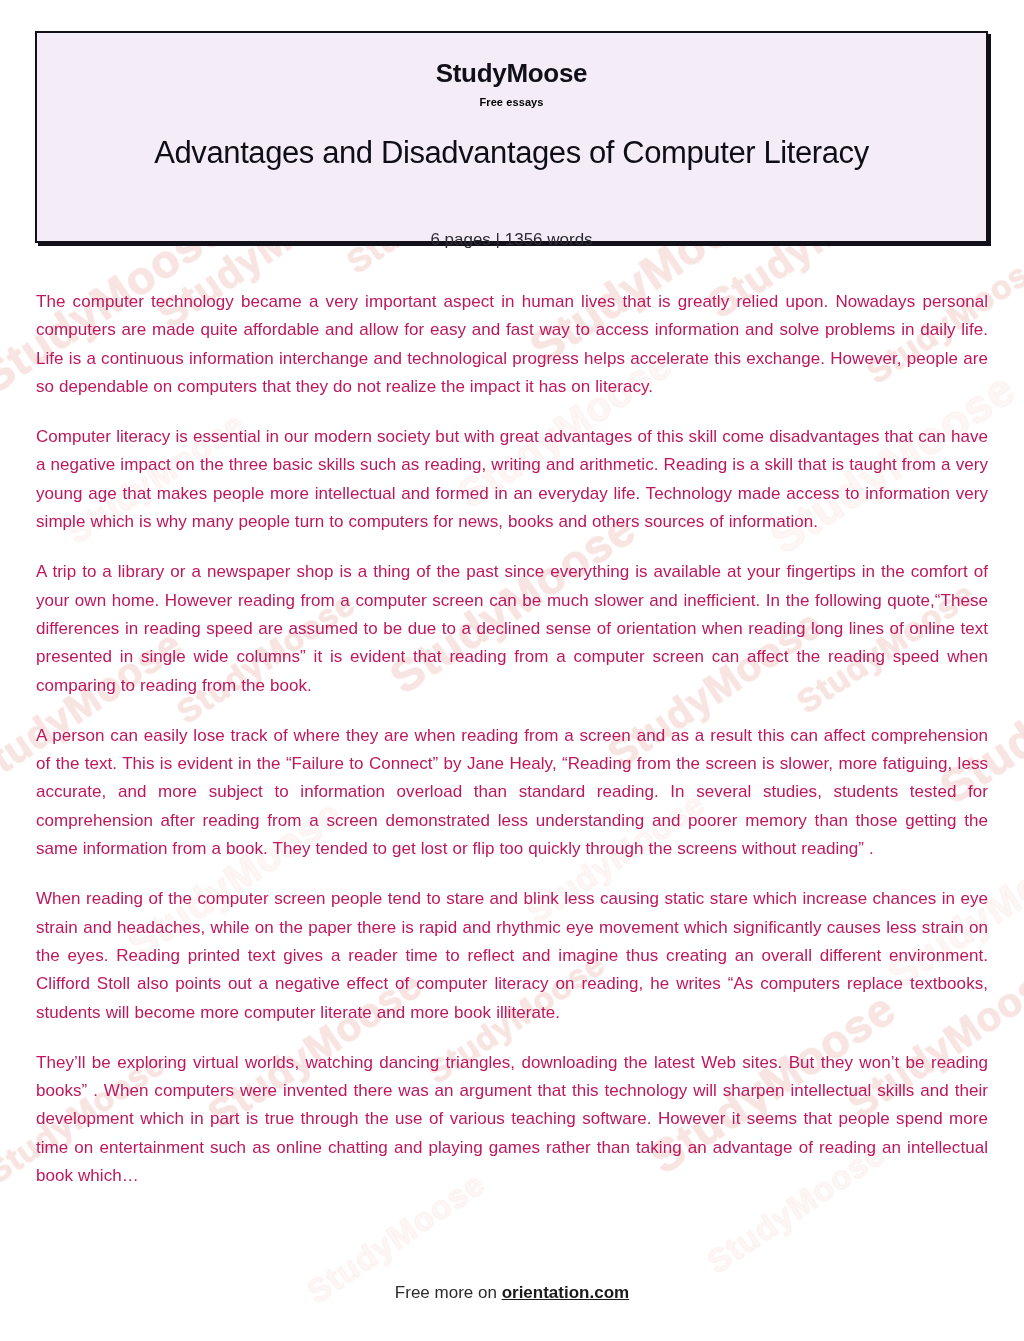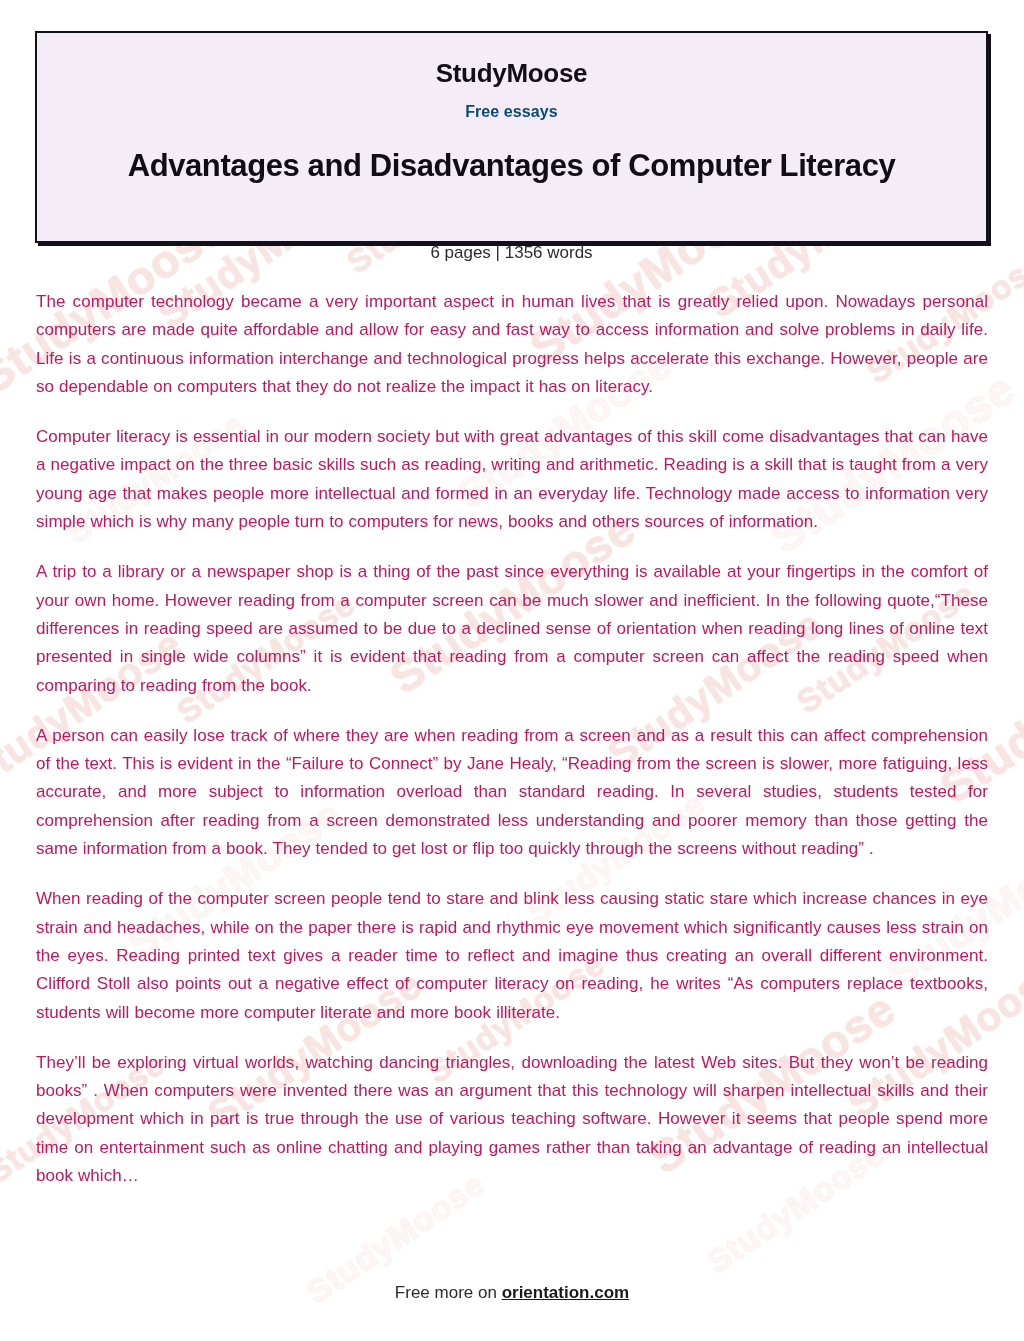--- a/index.html
+++ b/index.html
@@ -60,29 +60,29 @@
     padding-top: 26px;
   }
   #brand-name {
     font-size: 26px;
     font-weight: 700;
     color: #111016;
     letter-spacing: -0.3px;
     line-height: 1.1;
   }
   #brand-tagline {
-    font-size: 16px;
+    font-size: 11px;
     font-weight: 700;
-    color: #0c4a6e;
-    margin-top: 15px;
+    color: #000000;
+    margin-top: 8px;
     letter-spacing: 0.1px;
   }
   #doc-title {
     font-size: 31px;
-    font-weight: 700;
+    font-weight: 400;
     color: #100e15;
     text-align: right;
     margin-top: 27px;
     letter-spacing: -0.4px;
     line-height: 1.15;
     padding: 0 18px;
   }
   #doc-meta {
     font-size: 17px;
     font-weight: 400;

